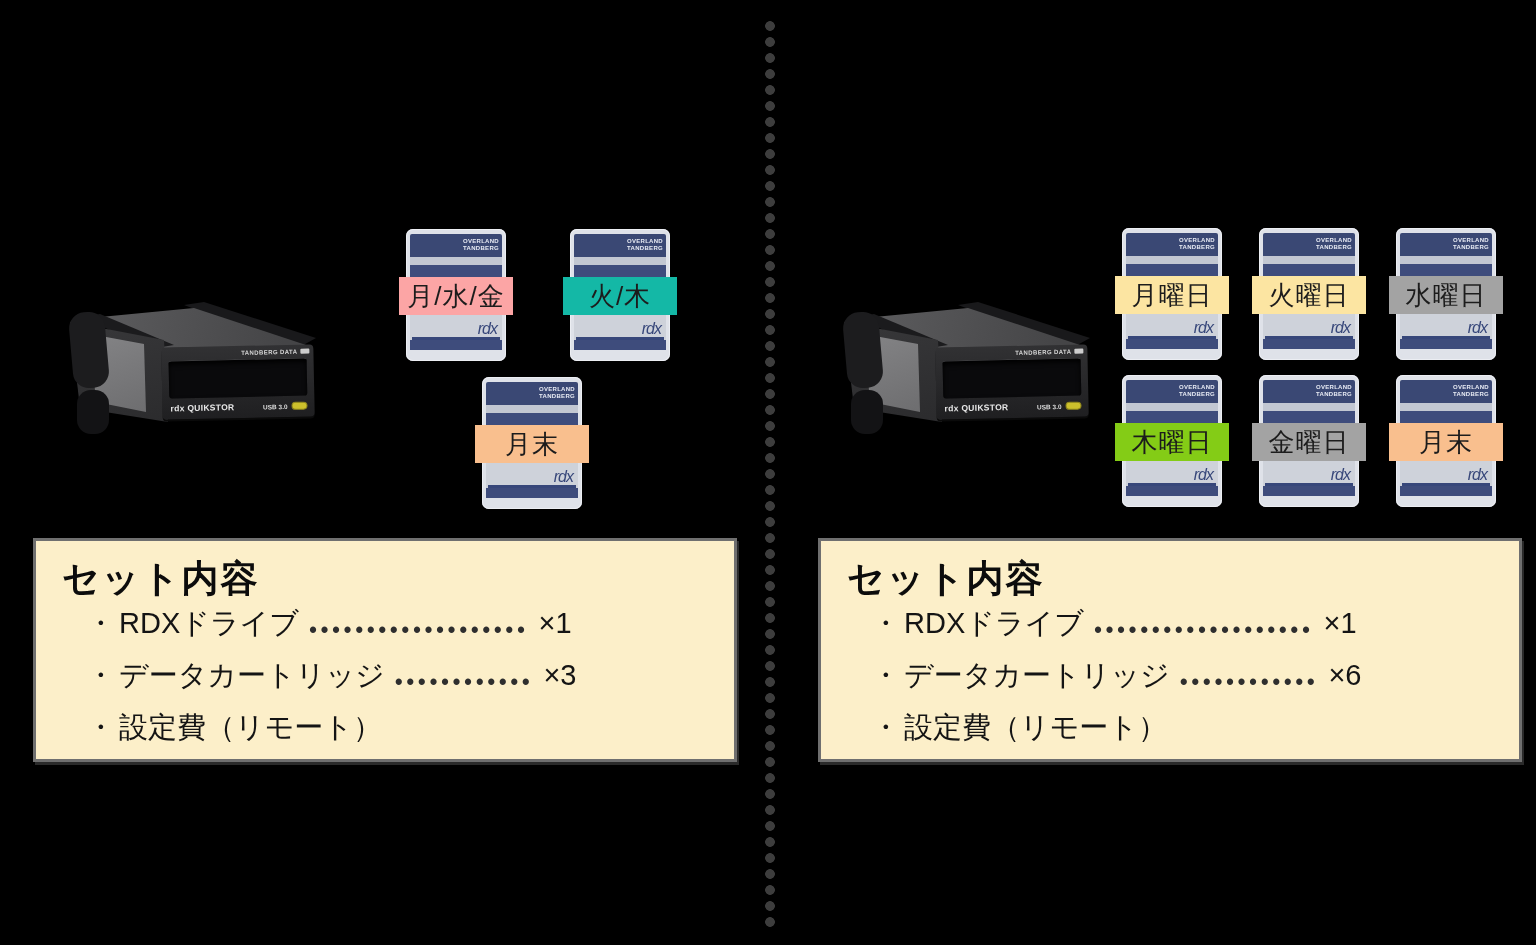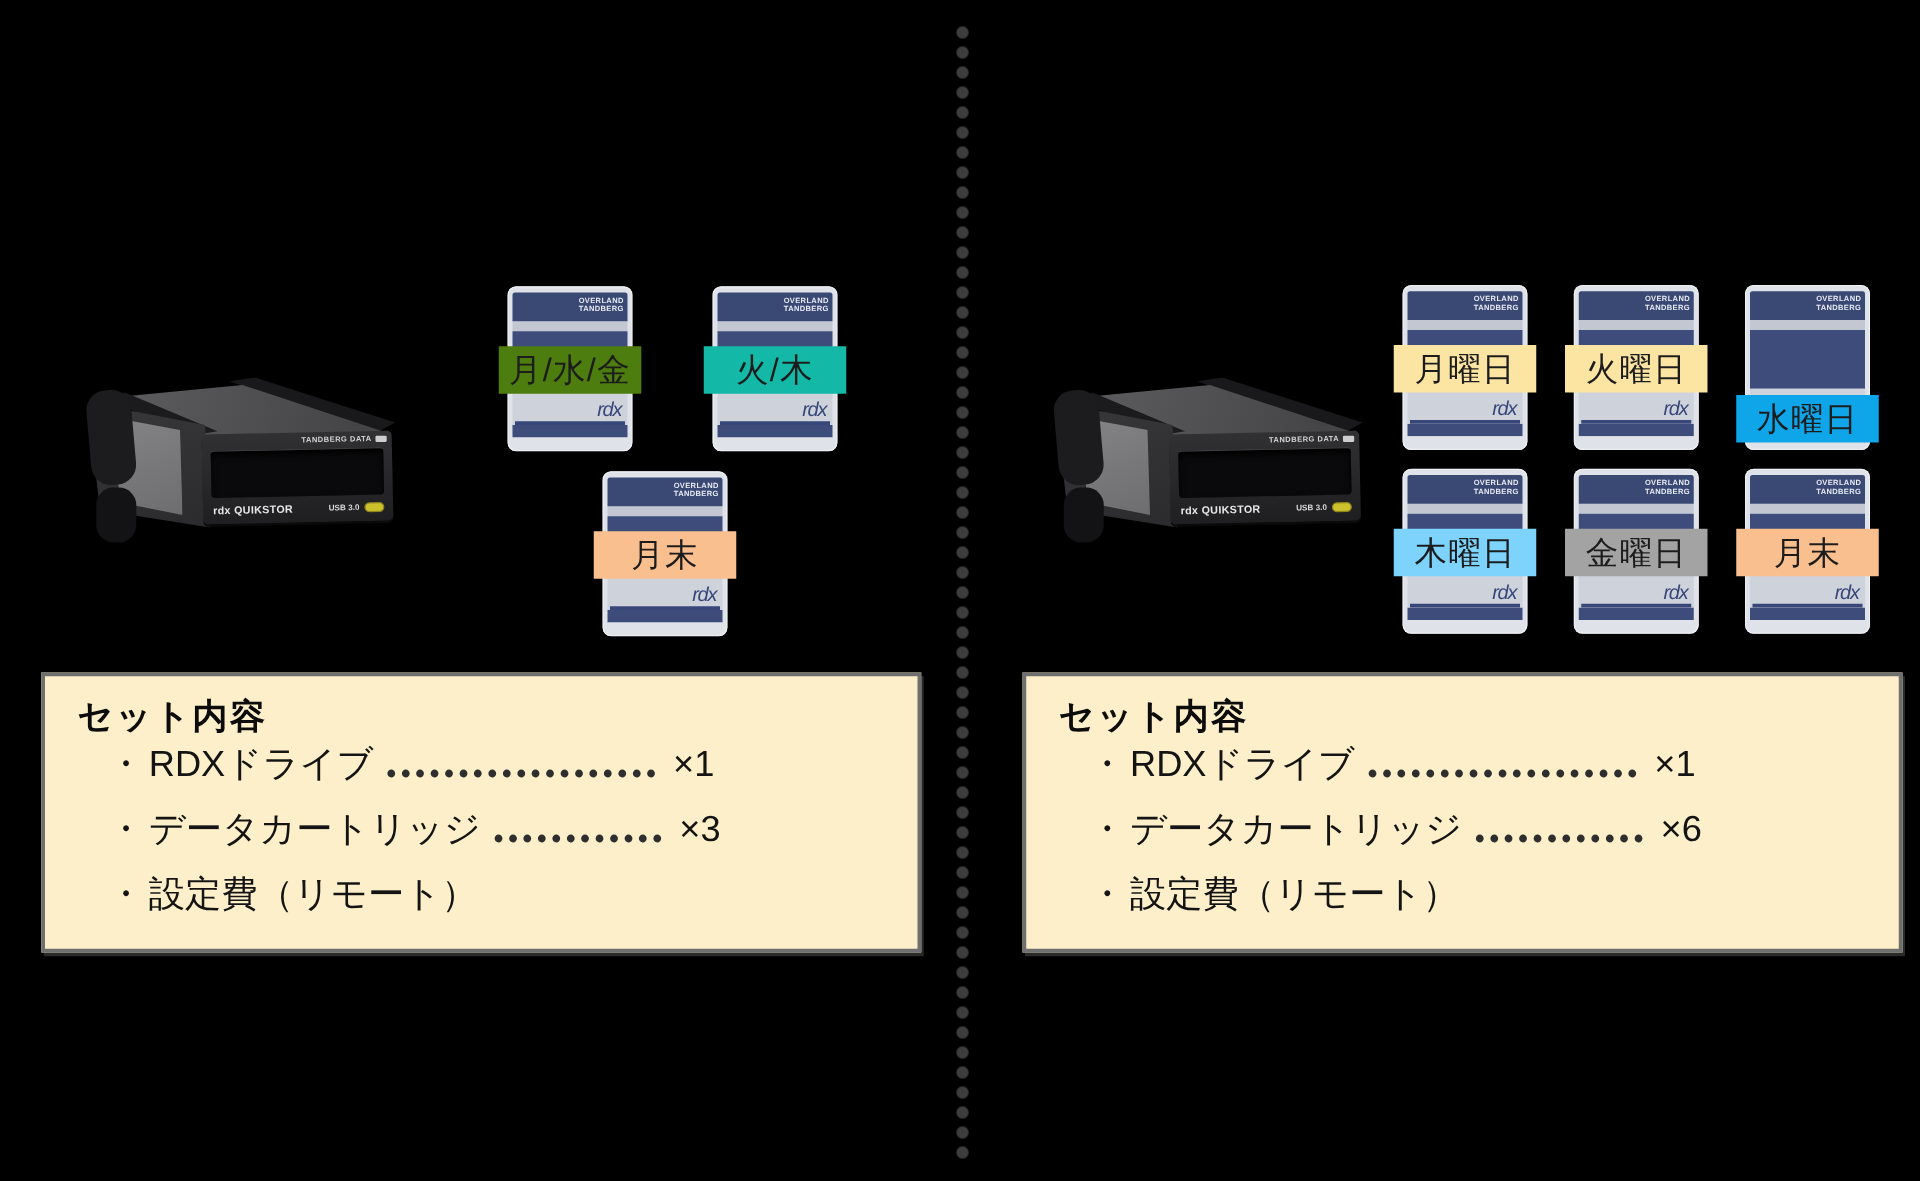--- a/index.html
+++ b/index.html
@@ -60,21 +60,21 @@
   .c-rdxline { position:absolute; left:2px; right:2px; bottom:0; height:3px; background:#37477A; }
   .c-bstripe { height:10px; background:#3E4C7C; }
   .c-bedge { flex:1; background:#dfe2e9; border-radius:0 0 3px 3px; }
   .c-label { position:absolute; left:-7px; right:-7px; top:48px; height:38px;
              display:flex; align-items:center; justify-content:center;
              font-size:26px; color:#1c1c1c; letter-spacing:1px; }
 
   
   .set-box { position:absolute; top:538px; width:704px; height:224px; background:#FCEFC9;
              border:3px solid #6f6f6f; padding:13px 18px 0 26px; box-shadow:2px 3px 0 #2a2a2a; }
-  .set-title { font-size:28px; font-weight:bold; color:#0c0c0c; letter-spacing:2px; }
+  .set-title { font-size:37px; font-weight:bold; color:#0c0c0c; letter-spacing:2px; }
   .set-item { display:flex; align-items:baseline; height:52px; padding-left:24px;
               font-size:29px; color:#141414; }
   .set-item .bullet { margin-right:4px; }
   .set-item .dots { align-self:center; margin:0 10px; font-size:23px; letter-spacing:3.5px;
                     color:#2e2e2e; white-space:nowrap; overflow:hidden; }
   .set-item .qty { font-size:29px; white-space:nowrap; }
 </style>
 </head>
 <body>
 
@@ -111,21 +111,21 @@
         </div>
       <div class="c-stripe"></div>
         <div class="c-band2"></div>
       <div class="c-lower">
           <span class="c-rdx">rdx</span>
           <span class="c-rdxline"></span>
         </div>
       <div class="c-bstripe"></div>
         <div class="c-bedge"></div>
     </div>
-    <div class="c-label" style="background-color: #4d7c0f;">月/水/金</div>
+    <div class="c-label" style="background-color: #fca5a5;">月/水/金</div>
   </div>
 
   <div class="cart" style="left:570px; top:229px;">
     <div class="c-inner">
       <div class="c-band1">
           <div class="c-brand"><span>OVERLAND</span><br><span>TANDBERG</span></div>
         </div>
       <div class="c-stripe"></div>
         <div class="c-band2"></div>
       <div class="c-lower">
@@ -238,38 +238,38 @@
         </div>
       <div class="c-stripe"></div>
         <div class="c-band2"></div>
       <div class="c-lower">
           <span class="c-rdx">rdx</span>
           <span class="c-rdxline"></span>
         </div>
       <div class="c-bstripe"></div>
         <div class="c-bedge"></div>
     </div>
-    <div class="c-label" style="background-color: #0ea5e9; margin-top: 40px;">水曜日</div>
+    <div class="c-label" style="background-color: #a3a3a3;">水曜日</div>
   </div>
 
   <div class="cart" style="left:1122px; top:375px;">
     <div class="c-inner">
       <div class="c-band1">
           <div class="c-brand"><span>OVERLAND</span><br><span>TANDBERG</span></div>
         </div>
       <div class="c-stripe"></div>
         <div class="c-band2"></div>
       <div class="c-lower">
           <span class="c-rdx">rdx</span>
           <span class="c-rdxline"></span>
         </div>
       <div class="c-bstripe"></div>
         <div class="c-bedge"></div>
     </div>
-    <div class="c-label" style="background-color: #7dd3fc;">木曜日</div>
+    <div class="c-label" style="background-color: #84cc16;">木曜日</div>
   </div>
 
   <div class="cart" style="left:1259px; top:375px;">
     <div class="c-inner">
       <div class="c-band1">
           <div class="c-brand"><span>OVERLAND</span><br><span>TANDBERG</span></div>
         </div>
       <div class="c-stripe"></div>
         <div class="c-band2"></div>
       <div class="c-lower">

